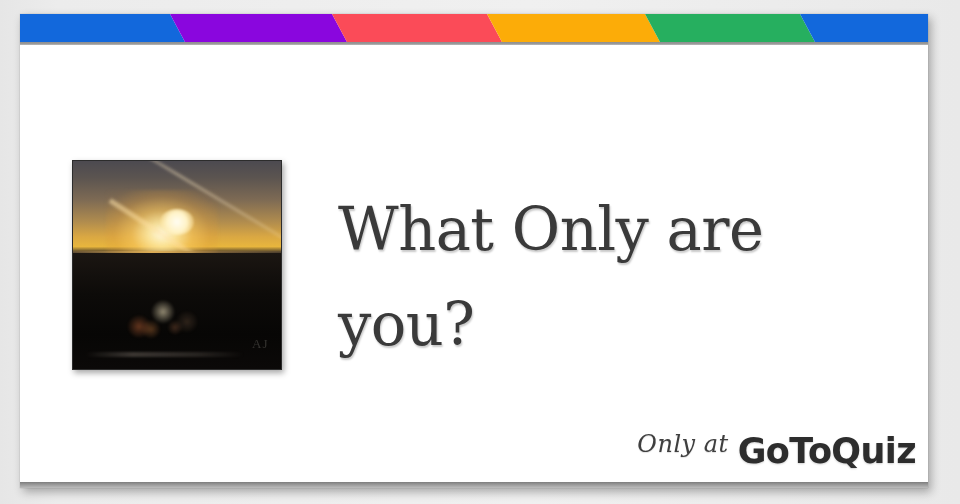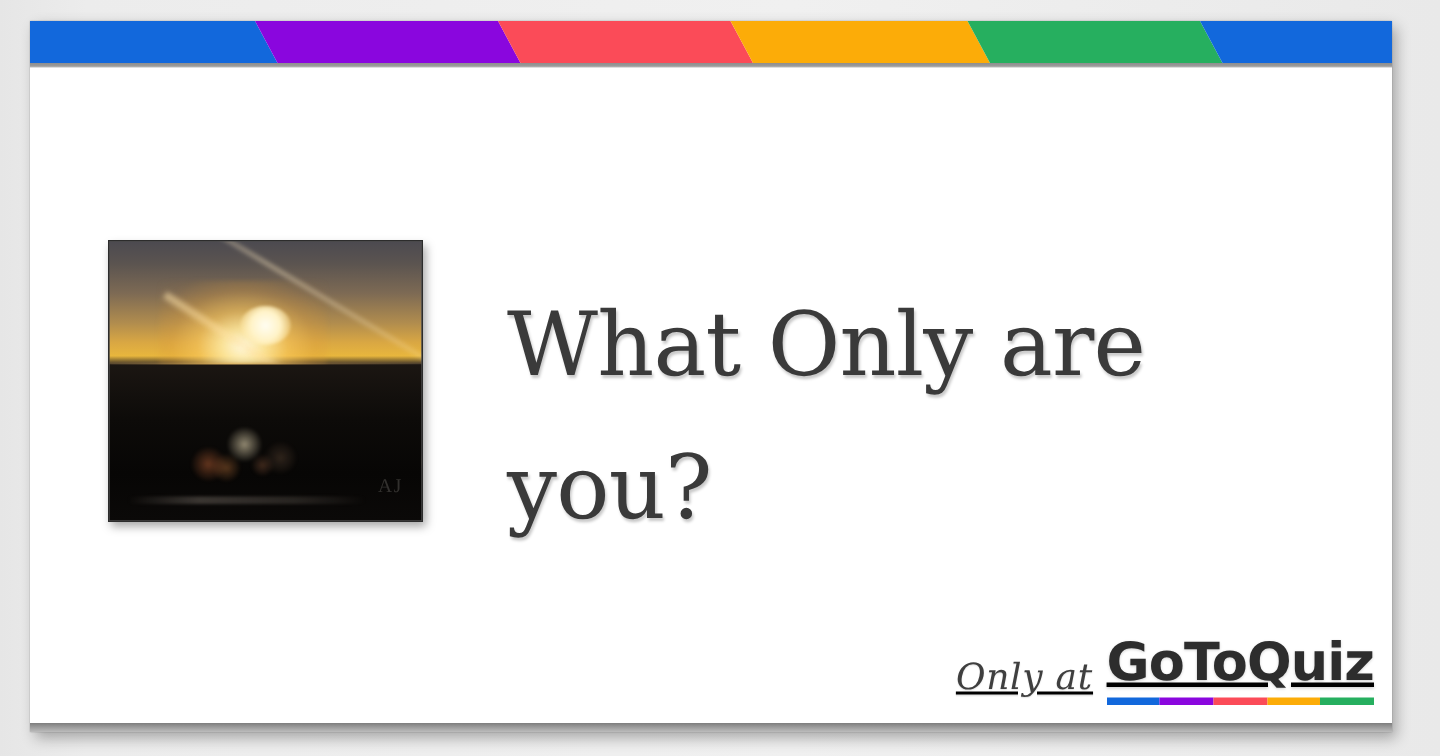--- a/index.html
+++ b/index.html
@@ -64,21 +64,21 @@
     height: 6px;
     background: linear-gradient(to bottom, #7d7d7d 0%, #9b9b9b 45%, #bcbcbc 100%);
   }
 
   
   #thumb-wrap {
     position: absolute;
     left: 52px;
     top: 146px;
     width: 210px;
-    height: 188px;
+    height: 210px;
     padding: 0;
     background: #f4f4f4;
     border: 1px solid #2c2c2c;
     box-shadow: 2px 3px 6px rgba(0,0,0,0.35);
     box-sizing: border-box;
   }
   #thumb {
     position: relative;
     width: 100%;
     height: 100%;
@@ -219,36 +219,35 @@
     text-shadow: 1px 2px 2px rgba(0,0,0,0.22);
     letter-spacing: -0.5px;
   }
 
   
   #footer-logo {
     position: absolute;
     right: 12px;
     bottom: 18px;
     display: flex;
-    align-items: flex-end;
-    text-decoration: underline;
+    align-items: center;
   }
   #only-at {
     font-family: "DejaVu Serif", "Liberation Serif", serif;
     font-style: italic;
     font-size: 24px;
     color: #3f3f3f;
     margin-right: 9px;
     margin-bottom: 5px;
     letter-spacing: 0.5px;
     text-shadow: 0 1px 1px rgba(0,0,0,0.12);
   }
   #brand-block {
     display: flex;
-    flex-direction: column;
+    flex-direction: row;
     align-items: stretch;
     margin-top: 12px;
   }
   #brand-text {
     font-family: "DejaVu Sans", "Liberation Sans", sans-serif;
     font-size: 35px;
     font-weight: bold;
     color: #2d2d2d;
     letter-spacing: -0.6px;
     line-height: 1.02;

